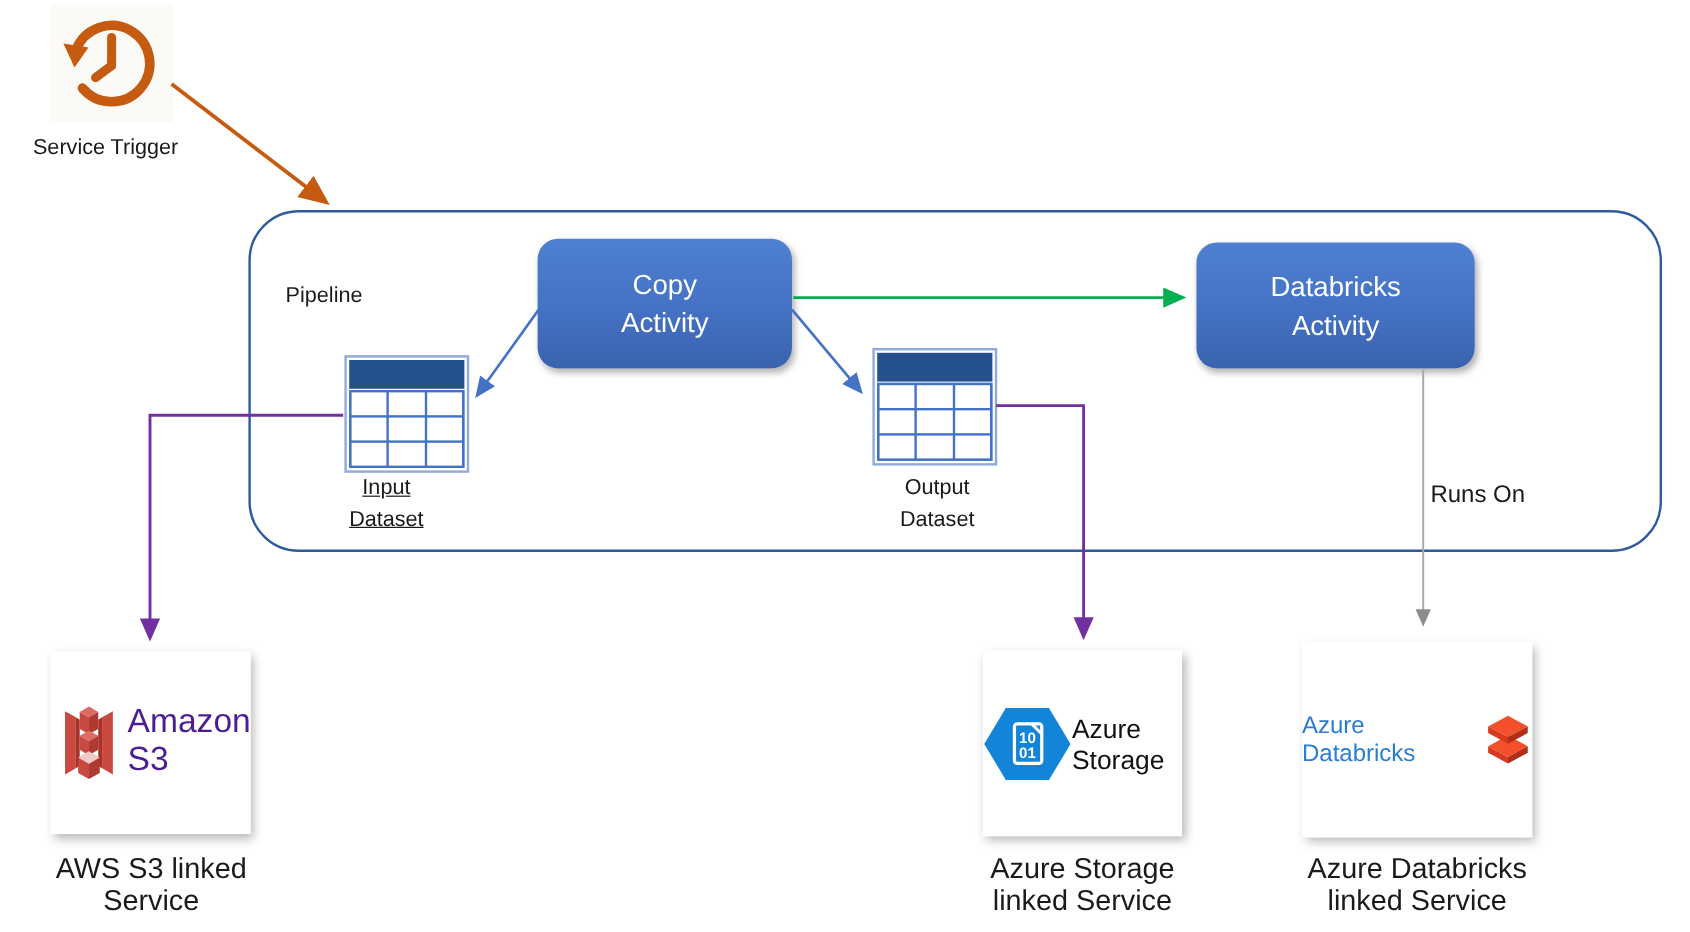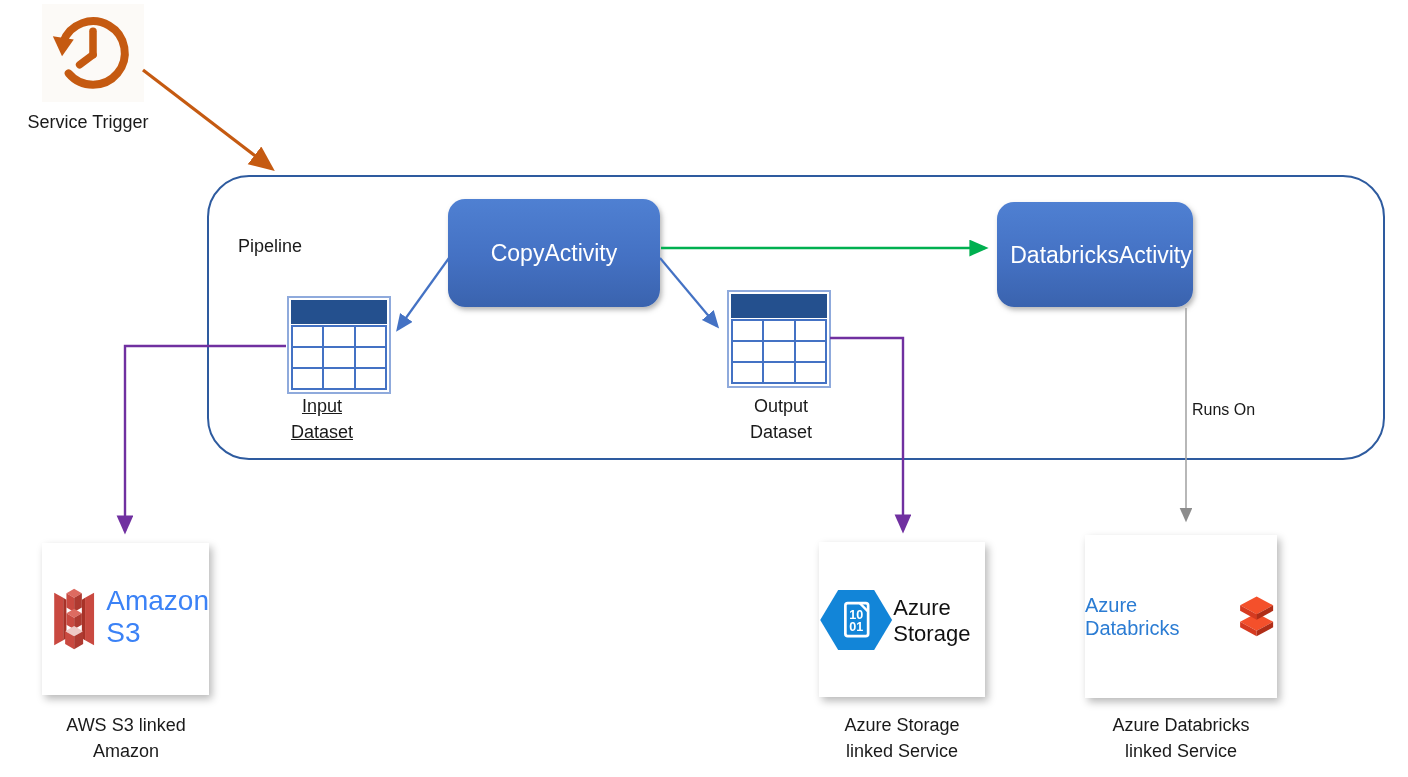--- a/index.html
+++ b/index.html
@@ -16,51 +16,51 @@
   .trigger-label{position:absolute;left:2px;top:112px;width:172px;text-align:center;font-size:18px;z-index:2;}
 
   
   .pipeline-box{position:absolute;left:207px;top:175px;width:1178px;height:285px;
     border:2px solid #2e5b9f;border-radius:42px;background:transparent;z-index:1;box-sizing:border-box;}
   .pipeline-label{position:absolute;left:238px;top:189px;font-size:18px;z-index:2;margin-top:47px;}
 
   
   .activity{position:absolute;border-radius:17px;
     background:linear-gradient(180deg,#4f80d2 0%,#4471c3 55%,#3a63ae 100%);
-    color:#ffffff;display:flex;align-items:center;justify-content:center;
+    color:#ffffff;display:flex;flex-direction:column;align-items:center;justify-content:center;
     font-size:23px;line-height:32px;z-index:4;box-shadow:2px 3px 5px rgba(110,110,110,0.5);}
   .activity.copy{left:448px;top:199px;width:212px;height:108px;}
-  .activity.databricks{left:997px;top:202px;width:184px;height:105px;padding-left:12px;}
+  .activity.databricks{left:997px;top:202px;width:232px;height:105px;}
 
   
   .dataset-table{position:absolute;width:104px;background:#ffffff;border:2px solid #8faadc;
     padding:2px;box-sizing:border-box;z-index:4;}
   .dataset-table.input{left:287px;top:296px;}
   .dataset-table.output{left:727px;top:290px;}
   .dt-header{height:24px;background:#24508e;}
   .dt-grid{display:grid;grid-template-columns:repeat(3,1fr);grid-auto-rows:19px;
     background:#4472c4;gap:2px;border:2px solid #4472c4;margin-top:1px;}
   .dt-cell{background:#ffffff;}
   .dataset-label{position:absolute;width:140px;text-align:center;font-size:18px;line-height:26px;z-index:4;}
   .dataset-label.input{left:252px;top:393px;text-decoration:underline;}
   .dataset-label.output{left:711px;top:393px;}
 
-  .runs-on-label{position:absolute;left:1192px;top:401px;font-size:16px;z-index:4;}
+  .runs-on-label{position:absolute;left:1192px;top:401px;font-size:20px;z-index:4;}
 
   
   .service-card{position:absolute;background:#ffffff;box-shadow:3px 4px 8px rgba(0,0,0,0.28);
     display:flex;flex-direction:row;align-items:center;justify-content:center;z-index:4;}
   .card-s3{left:42px;top:543px;width:167px;height:152px;}
   .card-storage{left:819px;top:542px;width:166px;height:155px;}
   .card-databricks{left:1085px;top:535px;width:192px;height:163px;flex-direction:row;gap:8px;}
-  .s3-caption{font-size:28px;color:#3b82f6;margin-top:-4px;letter-spacing:0px;}
+  .s3-caption{font-size:28px;color:#4c1d95;margin-top:-4px;letter-spacing:0px;}
   .storage-caption{font-size:22px;color:#111111;margin-top:2px;}
   .databricks-caption{font-size:20px;color:#2b7cd3;}
 
-  .service-label{position:absolute;width:210px;text-align:center;font-size:18px;line-height:26px;z-index:4;}
+  .service-label{position:absolute;width:210px;text-align:center;font-size:24px;line-height:26px;z-index:4;}
   .label-s3{left:21px;top:712px;}
   .label-storage{left:797px;top:712px;}
   .label-databricks{left:1076px;top:712px;}
 </style>
 </head>
 <body>
 
 <div id="canvas">
 
   <svg id="connectors">
@@ -165,21 +165,21 @@
       <polygon points="38,41 50,48 50,66 38,59" fill="#c94940"></polygon>
       <polygon points="62,41 50,48 50,66 62,59" fill="#ae3a31"></polygon>
       <polygon points="50,61 64,69 50,77 36,69" fill="#efc9c5"></polygon>
       <polygon points="36,69 50,77 50,97 36,89" fill="#c94940"></polygon>
       <polygon points="64,69 50,77 50,97 64,89" fill="#ae3a31"></polygon>
     </svg>
     <div class="s3-caption">Amazon S3</div>
   </div>
   <div class="service-label label-s3">
     <div>AWS S3 linked</div>
-    <div>Amazon</div>
+    <div>Service</div>
   </div>
 
   <div class="service-card card-storage">
     <svg viewBox="0 0 124 106" width="114" height="98">
       <polygon points="2,53 32,3 92,3 122,53 92,103 32,103" fill="#1285d8"></polygon>
       <rect x="44" y="25" width="38" height="55" rx="4" fill="none" stroke="#ffffff" stroke-width="4.5"></rect>
       <path d="M 68 25 L 82 39" stroke="#ffffff" stroke-width="4" fill="none"></path>
       <text x="62" y="51" text-anchor="middle" font-size="21" font-weight="bold" fill="#ffffff" font-family="Liberation Sans, sans-serif">10</text>
       <text x="62" y="72" text-anchor="middle" font-size="21" font-weight="bold" fill="#ffffff" font-family="Liberation Sans, sans-serif">01</text>
     </svg>

